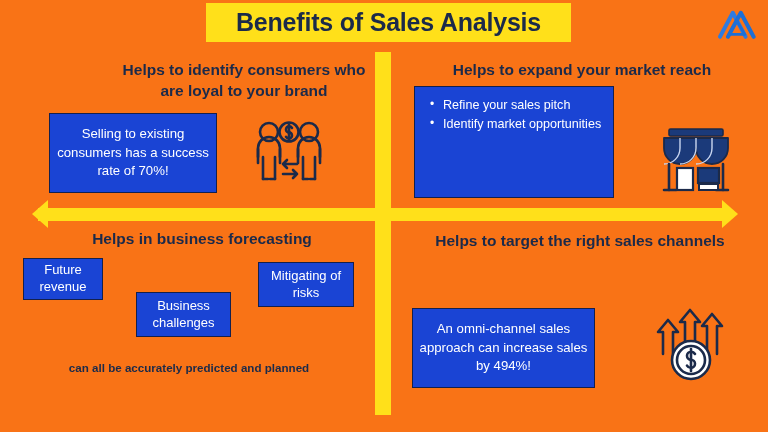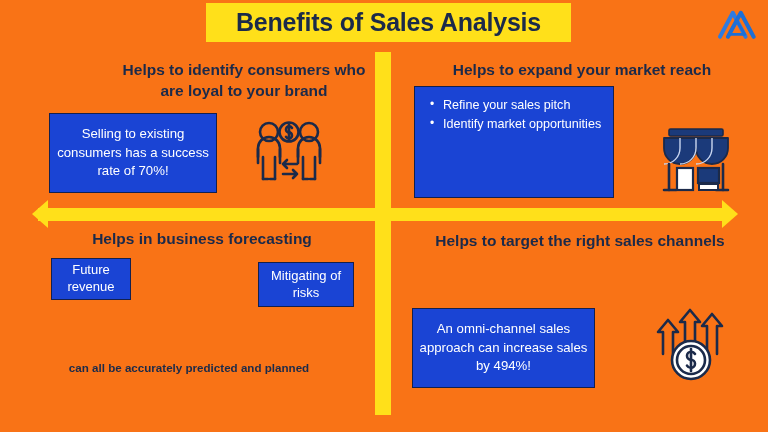--- a/index.html
+++ b/index.html
@@ -146,21 +146,21 @@
     color: #ffffff;
   }
 
   #box-br {
     left: 412px; top: 308px; width: 183px; height: 80px;
     display: flex; align-items: center; justify-content: center;
     padding: 0 5px;
   }
 
   
-  #tag-future     { left: 23px;  top: 258px; width: 80px;  height: 42px; margin-left: 28px; }
+  #tag-future     { left: 23px;  top: 258px; width: 80px;  height: 42px; }
   #tag-business   { left: 136px; top: 292px; width: 95px;  height: 45px; }
   #tag-mitigating { left: 258px; top: 262px; width: 96px;  height: 45px; }
   .tag-box {
     display: flex; align-items: center; justify-content: center;
   }
   .tag-text {
     font-size: 13px;
     line-height: 1.28;
     text-align: center;
     color: #ffffff;
@@ -264,20 +264,23 @@
       <rect x="38" y="42" width="21" height="15" fill="#1B3A7A" stroke="#1B2A4A" stroke-width="2.2"></rect>
       <rect x="39" y="58" width="19" height="6" fill="#ffffff" stroke="#1B2A4A" stroke-width="2"></rect>
     </svg>
   </div>
 
   <div id="heading-bl" class="quad-heading">Helps in business forecasting</div>
 
   <div id="tag-future" class="blue-box tag-box">
     <span class="tag-text">Future revenue</span>
   </div>
+  <div id="tag-business" class="blue-box tag-box">
+    <span class="tag-text">Business challenges</span>
+  </div>
   <div id="tag-mitigating" class="blue-box tag-box">
     <span class="tag-text">Mitigating of risks</span>
   </div>
 
   <div id="caption-bl">can all be accurately predicted and planned</div>
 
   <div id="heading-br" class="quad-heading">Helps to target the right sales channels</div>
 
   <div id="box-br" class="blue-box">
     <span class="blue-box-text">An omni-channel sales approach can increase sales by 494%!</span>

